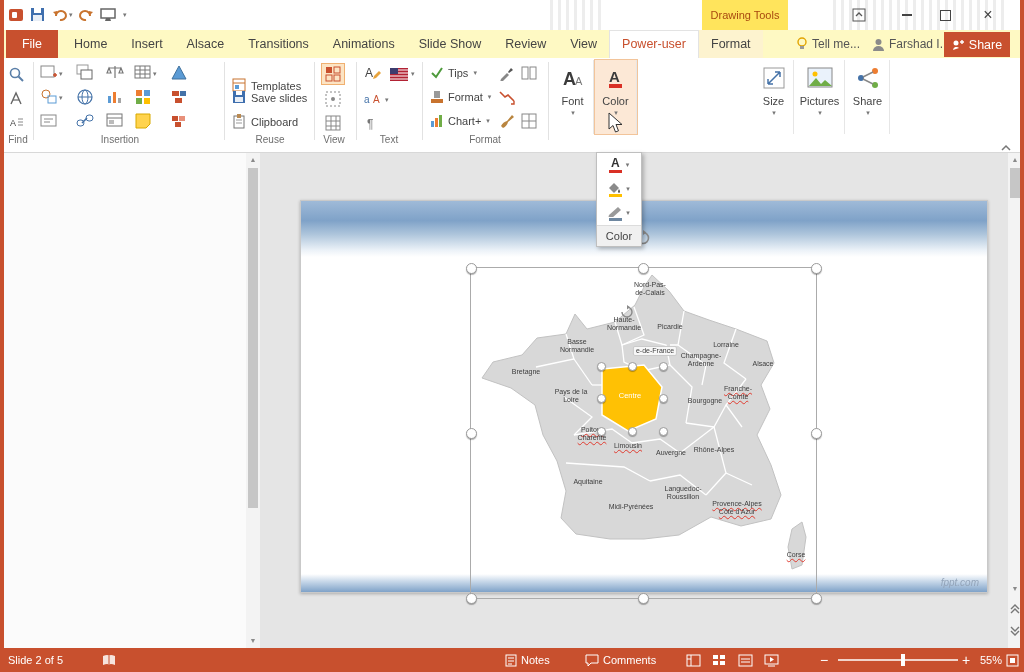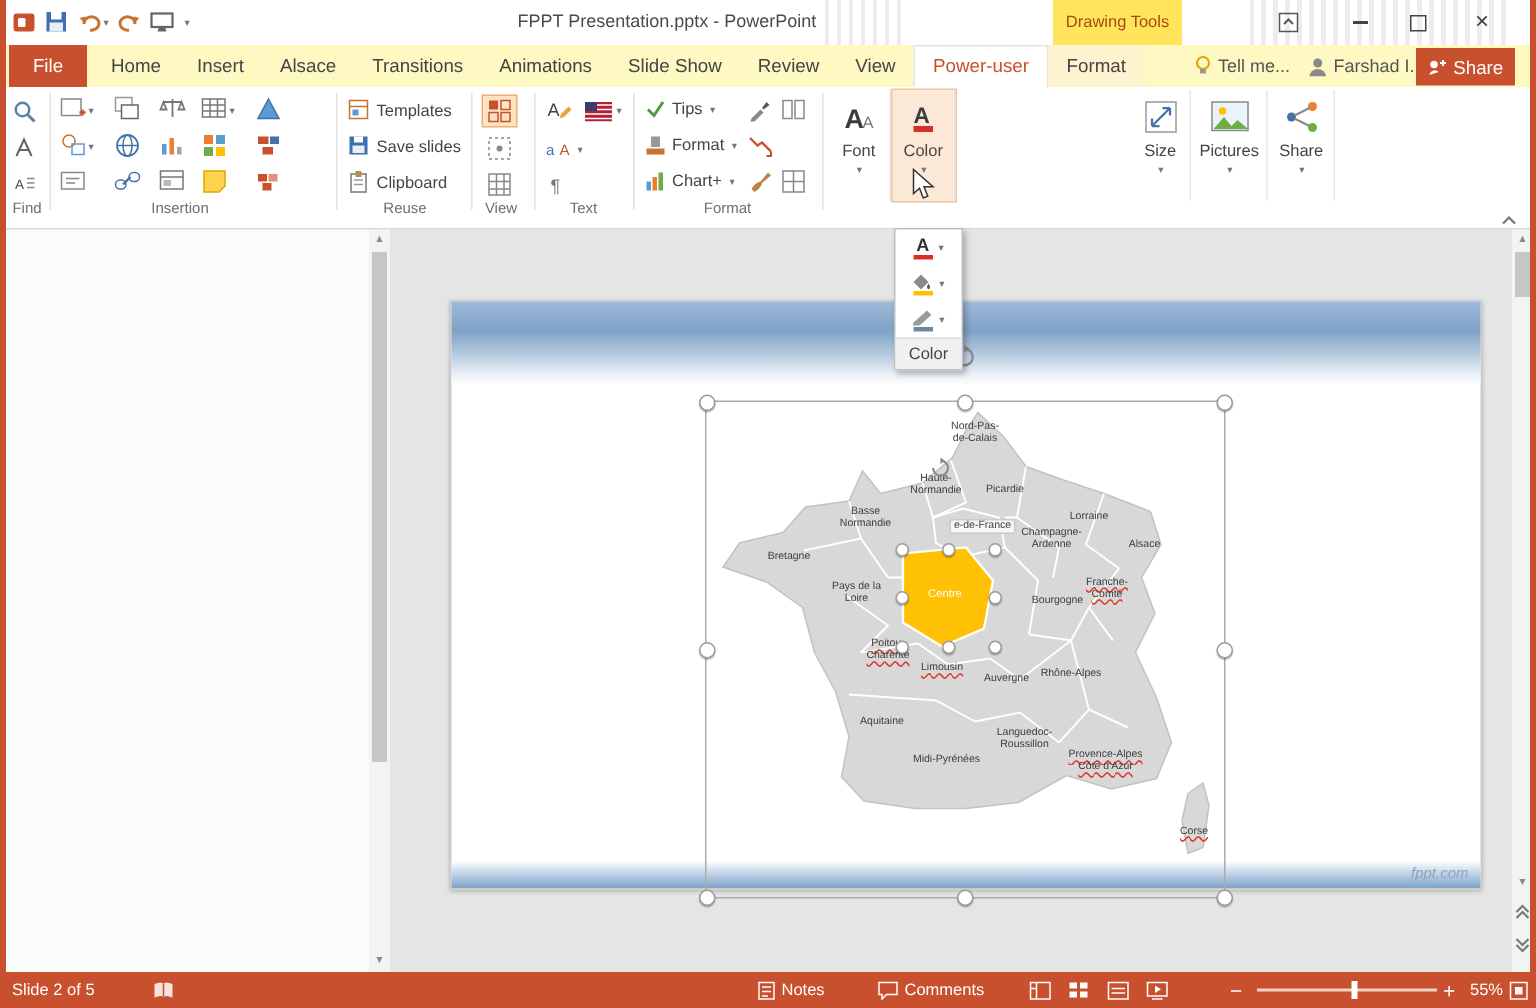--- a/index.html
+++ b/index.html
@@ -112,21 +112,20 @@
         </svg>
     </span>
     <span class="abs" style="left:100px;top:7px">
       <svg width="16" height="15">
           <rect x="1" y="2" width="14" height="9" fill="none" stroke="#666" stroke-width="1.5"></rect>
           <path d="M6,11 l4,0 1,3 -6,0 z" fill="#666"></path>
         </svg>
     </span>
     <span class="abs car" style="left:122px;top:11px">▾</span>
 
-    <span class="title-text" style="left:345px">FPPT Presentation.pptx - PowerPoint</span>
 
     <div class="ctx-tools">Drawing Tools</div>
 
     <span class="winbtn" style="left:845px;width:28px">
       <svg width="14" height="14">
           <rect x="1" y="1" width="12" height="12" fill="none" stroke="#555"></rect>
           <path d="M4,8 l3,-3 3,3" fill="none" stroke="#555" stroke-width="1.3"></path>
         </svg>
     </span>
     <span class="winbtn" style="left:888px;width:38px">
@@ -295,21 +294,21 @@
     <span class="ic abs" style="left:170px;top:54px">
         <svg width="18" height="18">
           <rect x="2" y="4" width="6" height="5" fill="#C8502E"></rect>
           <rect x="9" y="4" width="6" height="5" fill="#E8907A"></rect>
           <rect x="5" y="10" width="6" height="5" fill="#C8502E"></rect>
         </svg>
       </span>
     <div class="glabel" style="left:40px;width:160px">Insertion</div>
     <div class="gsep" style="left:224px"></div>
 
-    <div class="smallbtn" style="left:232px;top:8px">
+    <div class="smallbtn" style="left:232px;top:20px">
       <svg width="15" height="15">
           <rect x="1" y="1" width="12" height="12" fill="none" stroke="#C8732E"></rect>
           <path d="M1,5 h12" stroke="#C8732E"></path>
           <rect x="3" y="7" width="4" height="4" fill="#5B9BD5"></rect>
         </svg>
       <span>Templates</span>
     </div>
     <div class="smallbtn" style="left:232px;top:32px">
       <svg width="15" height="15">
           <rect x="1" y="1" width="12" height="12" fill="#3F6FAE"></rect>

